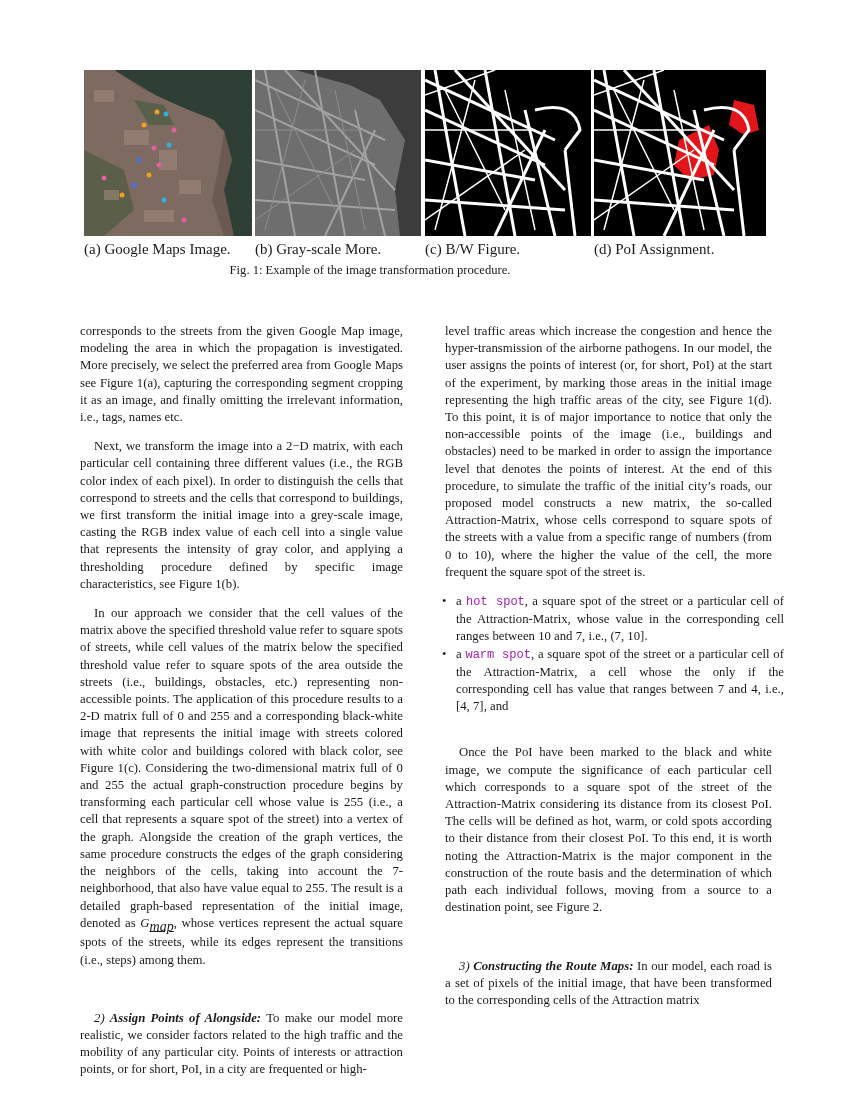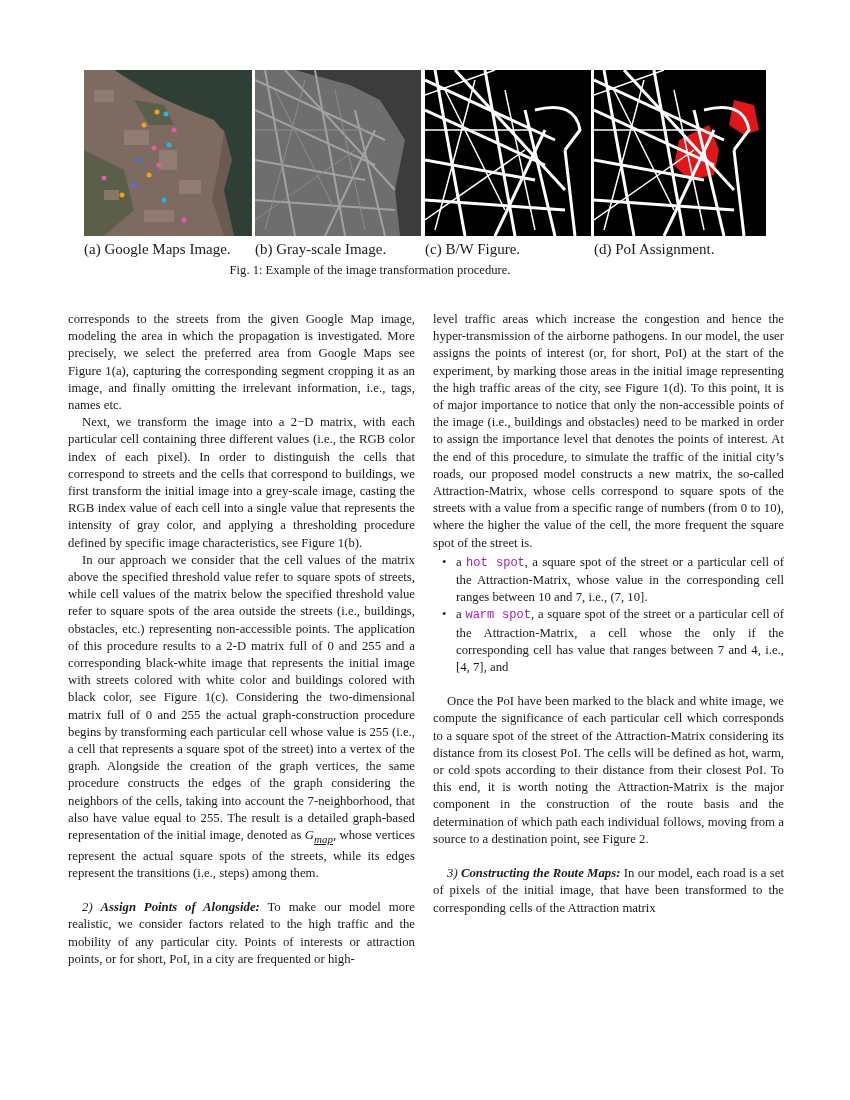--- a/index.html
+++ b/index.html
@@ -5,32 +5,32 @@
   html, body { margin: 0; padding: 0; background: #ffffff; }
   body { width: 850px; height: 1100px; position: relative; overflow: hidden;
          font-family: "Liberation Serif", serif; color: #1a1a1a; }
   .fig-img { position: absolute; top: 70px; height: 166px; overflow: hidden; }
   .fig-img svg { width: 100%; height: 100%; display: block; }
   .subcap { position: absolute; top: 241px; font-size: 15px; text-align: left; white-space: nowrap; }
   .figcap { position: absolute; top: 263px; left: 0; width: 740px; text-align: center; font-size: 12.6px; }
   .col { position: absolute; top: 311px; font-size: 12.75px; line-height: 17.2px; text-align: justify; hyphens: none; }
   .col-left { left: 68px; width: 347px; }
   .col-right { left: 433px; width: 351px; }
-  .col p { margin: 0; }
+  .col p { margin: 12px; }
   .indent { text-indent: 14px; }
   .gap { height: 17px; }
   .mono { font-family: "Liberation Mono", monospace; font-size: 12px; color: #a21caf; }
   .sec-num { font-style: italic; }
   .sec-title { font-style: italic; font-weight: bold; }
   ul.spots { margin: 2px 0 0 0; padding: 0 0 0 23px; list-style: none; }
   ul.spots li { position: relative; }
   ul.spots li::before { content: "•"; position: absolute; left: -14px; }
   .math { font-style: normal; }
   .gmap i { font-style: italic; }
-  .gmap sub { font-size: 11px; font-style: italic; text-decoration: underline; }
+  .gmap sub { font-size: 14px; font-style: italic; text-decoration: underline; }
 </style>
 </head>
 <body>
 
 <div class="fig-img" style="left:84px;width:168px;">
   <svg viewBox="0 0 168 166" preserveAspectRatio="none">
     <rect width="168" height="166" fill="#6b5a52"></rect>
     <polygon points="30,0 168,0 168,166 150,166 140,120 148,90 140,60 115,48 80,30 55,15" fill="#2f3f36"></polygon>
     <polygon points="0,0 30,0 60,20 100,38 130,50 140,62 135,95 128,130 140,166 0,166" fill="#7d6a60"></polygon>
     <polygon points="0,80 40,100 50,140 20,166 0,166" fill="#4d5a3f" opacity="0.7"></polygon>
@@ -134,21 +134,21 @@
         <path d="M20,20 L80,140"></path>
         <path d="M50,10 L10,160"></path>
       <path d="M0,150 L100,80"></path>
         <path d="M80,20 L110,160"></path>
         <path d="M0,25 L70,0"></path>
     </g>
   </svg>
 </div>
 
 <div class="subcap" style="left:84px;width:168px;">(a) Google Maps Image.</div>
-<div class="subcap" style="left:255px;width:166px;">(b) Gray-scale Image.</div>
+<div class="subcap" style="left:255px;width:166px;">(b) Gray-scale More.</div>
 <div class="subcap" style="left:425px;width:166px;">(c) B/W Figure.</div>
 <div class="subcap" style="left:594px;width:172px;">(d) PoI Assignment.</div>
 <div class="figcap">Fig. 1: Example of the image transformation procedure.</div>
 
 <div class="col col-left">
   <p>corresponds to the streets from the given Google Map image, modeling the area in which the propagation is investigated. More precisely, we select the preferred area from Google Maps see Figure 1(a), capturing the corresponding segment cropping it as an image, and finally omitting the irrelevant information, i.e., tags, names etc.</p>
   <p class="indent">Next, we transform the image into a 2−D matrix, with each particular cell containing three different values (i.e., the RGB color index of each pixel). In order to distinguish the cells that correspond to streets and the cells that correspond to buildings, we first transform the initial image into a grey-scale image, casting the RGB index value of each cell into a single value that represents the intensity of gray color, and applying a thresholding procedure defined by specific image characteristics, see Figure 1(b).</p>
   <p class="indent"><span>In our approach we consider that the cell values of the matrix above the specified threshold value refer to square spots of streets, while cell values of the matrix below the specified threshold value refer to square spots of the area outside the streets (i.e., buildings, obstacles, etc.) representing non-accessible points. The application of this procedure results to a 2-D matrix full of 0 and 255 and a corresponding black-white image that represents the initial image with streets colored with white color and buildings colored with black color, see Figure 1(c). Considering the two-dimensional matrix full of 0 and 255 the actual graph-construction procedure begins by transforming each particular cell whose value is 255 (i.e., a cell that represents a square spot of the street) into a vertex of the graph. Alongside the creation of the graph vertices, the same procedure constructs the edges of the graph considering the neighbors of the cells, taking into account the 7-neighborhood, that also have value equal to 255. The result is a detailed graph-based representation of the initial image, denoted as </span><span class="gmap"><i>G</i><sub>map</sub></span><span>, whose vertices represent the actual square spots of the streets, while its edges represent the transitions (i.e., steps) among them.</span></p>
   <div class="gap"></div>
   <p class="indent"><span class="sec-num">2)</span> <span class="sec-title">Assign Points of Alongside:</span><span> To make our model more realistic, we consider factors related to the high traffic and the mobility of any particular city. Points of interests or attraction points, or for short, PoI, in a city are frequented or high-</span></p>

